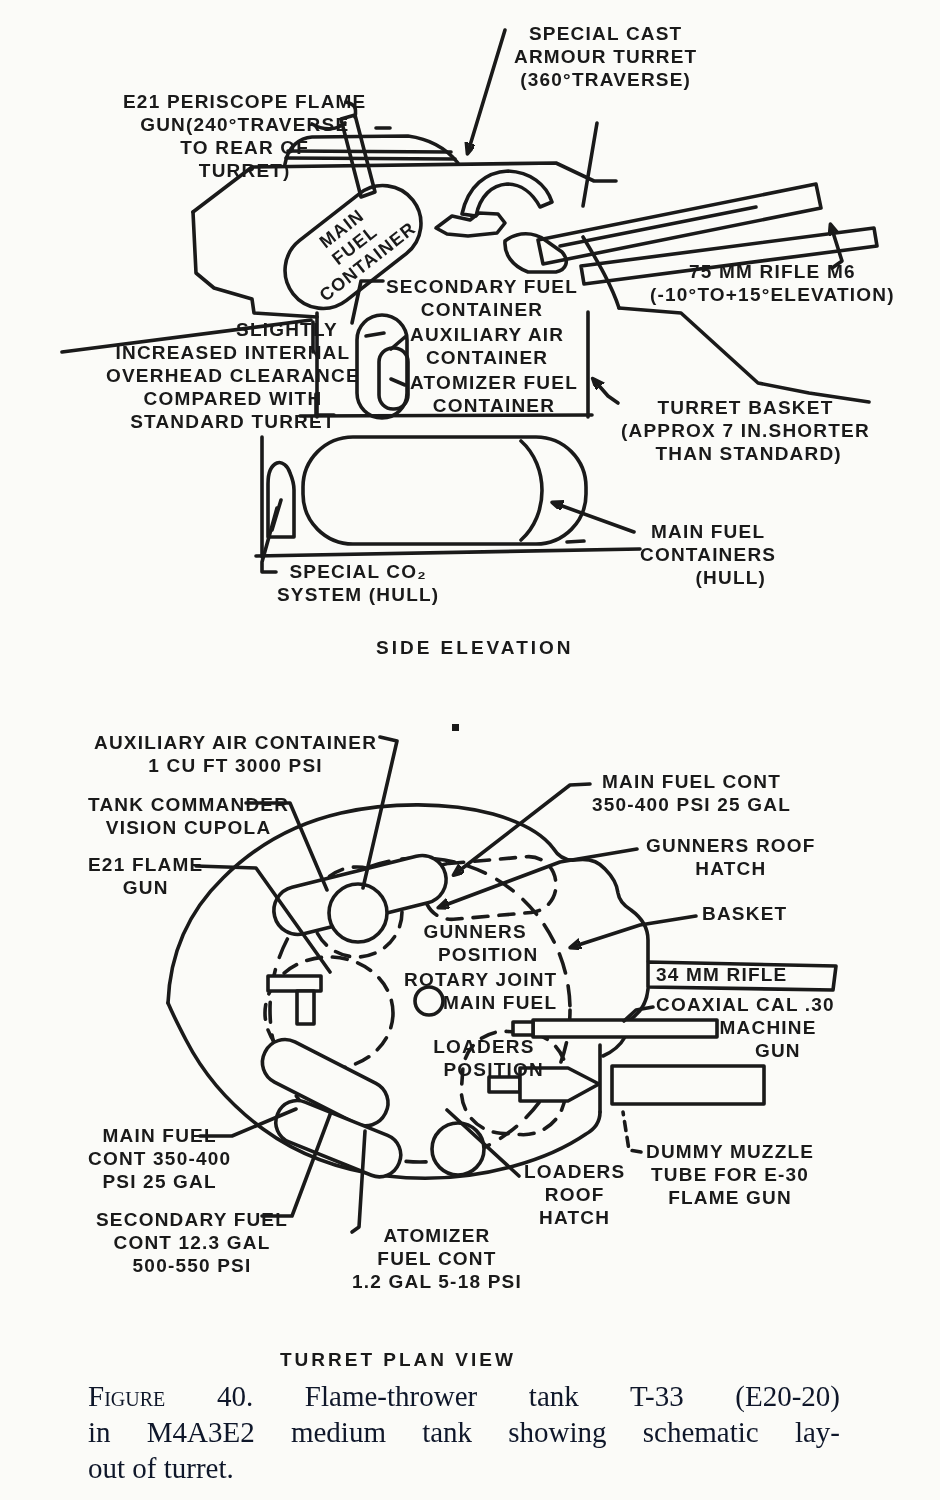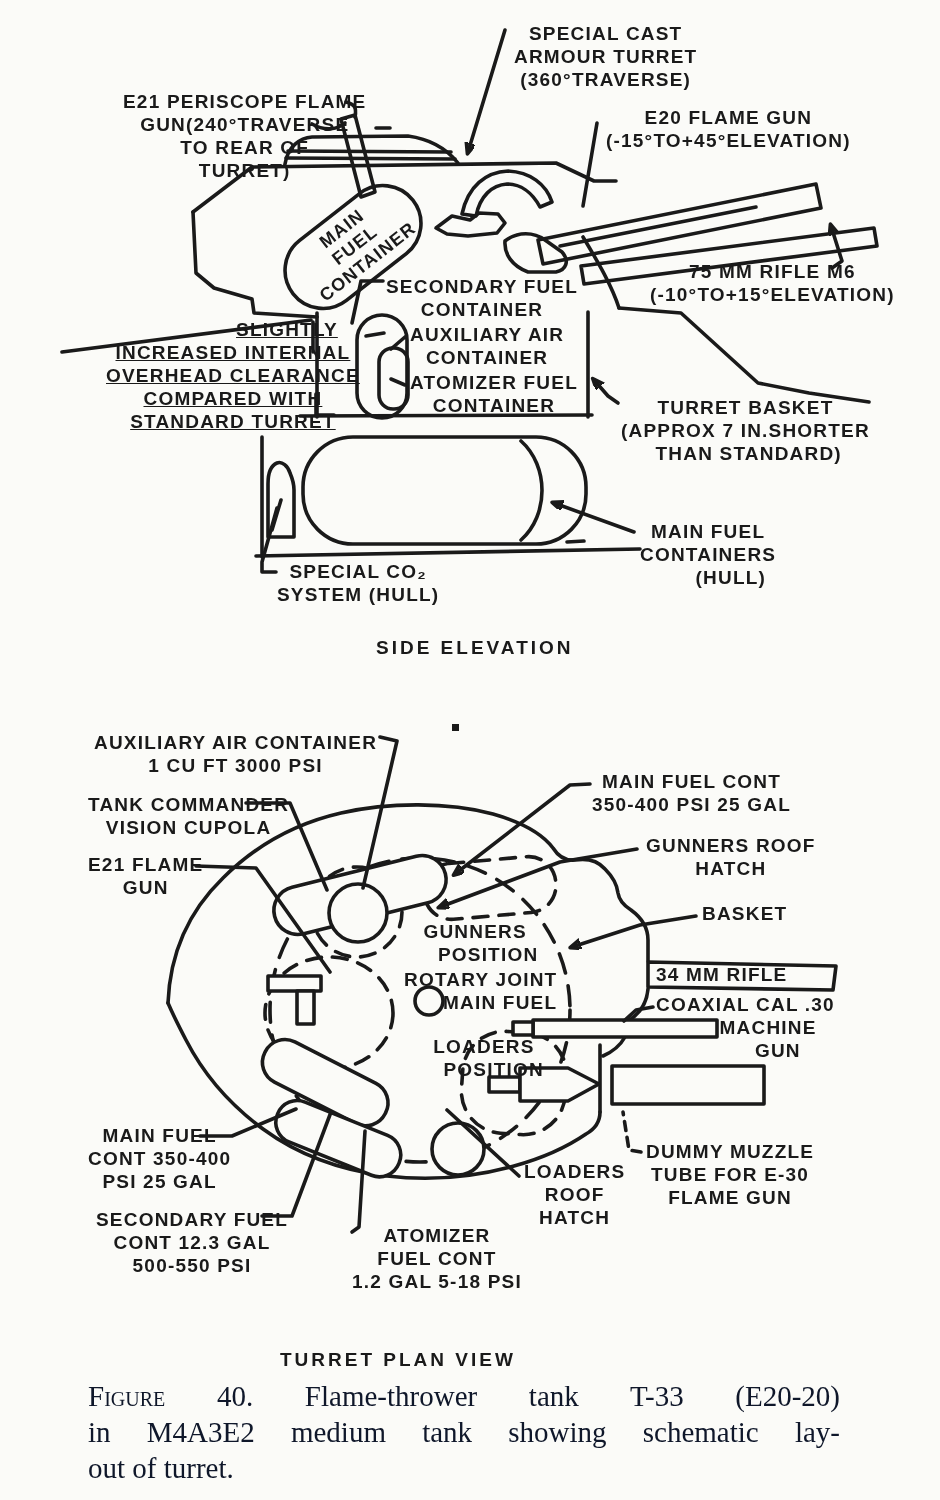--- a/index.html
+++ b/index.html
@@ -7,21 +7,21 @@
   .stage svg{position:absolute;left:0;top:0;}
   .stage svg path,.stage svg rect,.stage svg ellipse,.stage svg circle{
     fill:none;stroke:#1a1a1a;stroke-width:3.6;stroke-linecap:round;stroke-linejoin:round;}
   .stage svg .wfill{fill:#fbfbf8;}
   .stage svg .dash{stroke-dasharray:20 13;}
   .stage svg .dash2{stroke-dasharray:15 11;}
   .stage svg .dot{fill:#1a1a1a;stroke:none;}
   .lbl{position:absolute;font:700 19px/23px "Liberation Sans","DejaVu Sans",sans-serif;
        color:#1a1a1a;white-space:pre;letter-spacing:1.2px;text-align:center;}
   .title{letter-spacing:3px;}
-  .indent1{text-indent:108px;text-decoration:underline;}
+  .indent1{text-indent:108px;}
   .rotlbl{width:150px;text-align:center;line-height:21px;font-size:18px;
           transform:rotate(-38deg);transform-origin:50% 50%;}
   .caption{position:absolute;left:88px;top:1378px;width:752px;
            font:400 29px/36px "Liberation Serif","DejaVu Serif",serif;color:#0f172a;}
   .cap-line{white-space:nowrap;}
   .just{text-align:justify;text-align-last:justify;white-space:normal;}
   .smallcaps{font-variant:small-caps;}
 </style>
 </head>
 <body>
@@ -137,22 +137,20 @@
   </g>
 </svg>
 
   <div class="lbl" style="left:123px;top:90px">E21 PERISCOPE FLAME
 GUN(240°TRAVERSE
 TO REAR OF
 TURRET)</div>
   <div class="lbl" style="left:514px;top:22px">SPECIAL CAST
 ARMOUR TURRET
 (360°TRAVERSE)</div>
-  <div class="lbl" style="left:606px;top:106px">E20 FLAME GUN
-(-15°TO+45°ELEVATION)</div>
   <div class="lbl rotlbl" style="left:280px;top:214px">MAIN
 FUEL
 CONTAINER</div>
   <div class="lbl" style="left:386px;top:275px">SECONDARY FUEL
 CONTAINER</div>
   <div class="lbl" style="left:410px;top:323px">AUXILIARY AIR
 CONTAINER</div>
   <div class="lbl" style="left:410px;top:371px">ATOMIZER FUEL
 CONTAINER</div>
   <div class="lbl indent1" style="left:106px;top:318px">SLIGHTLY

